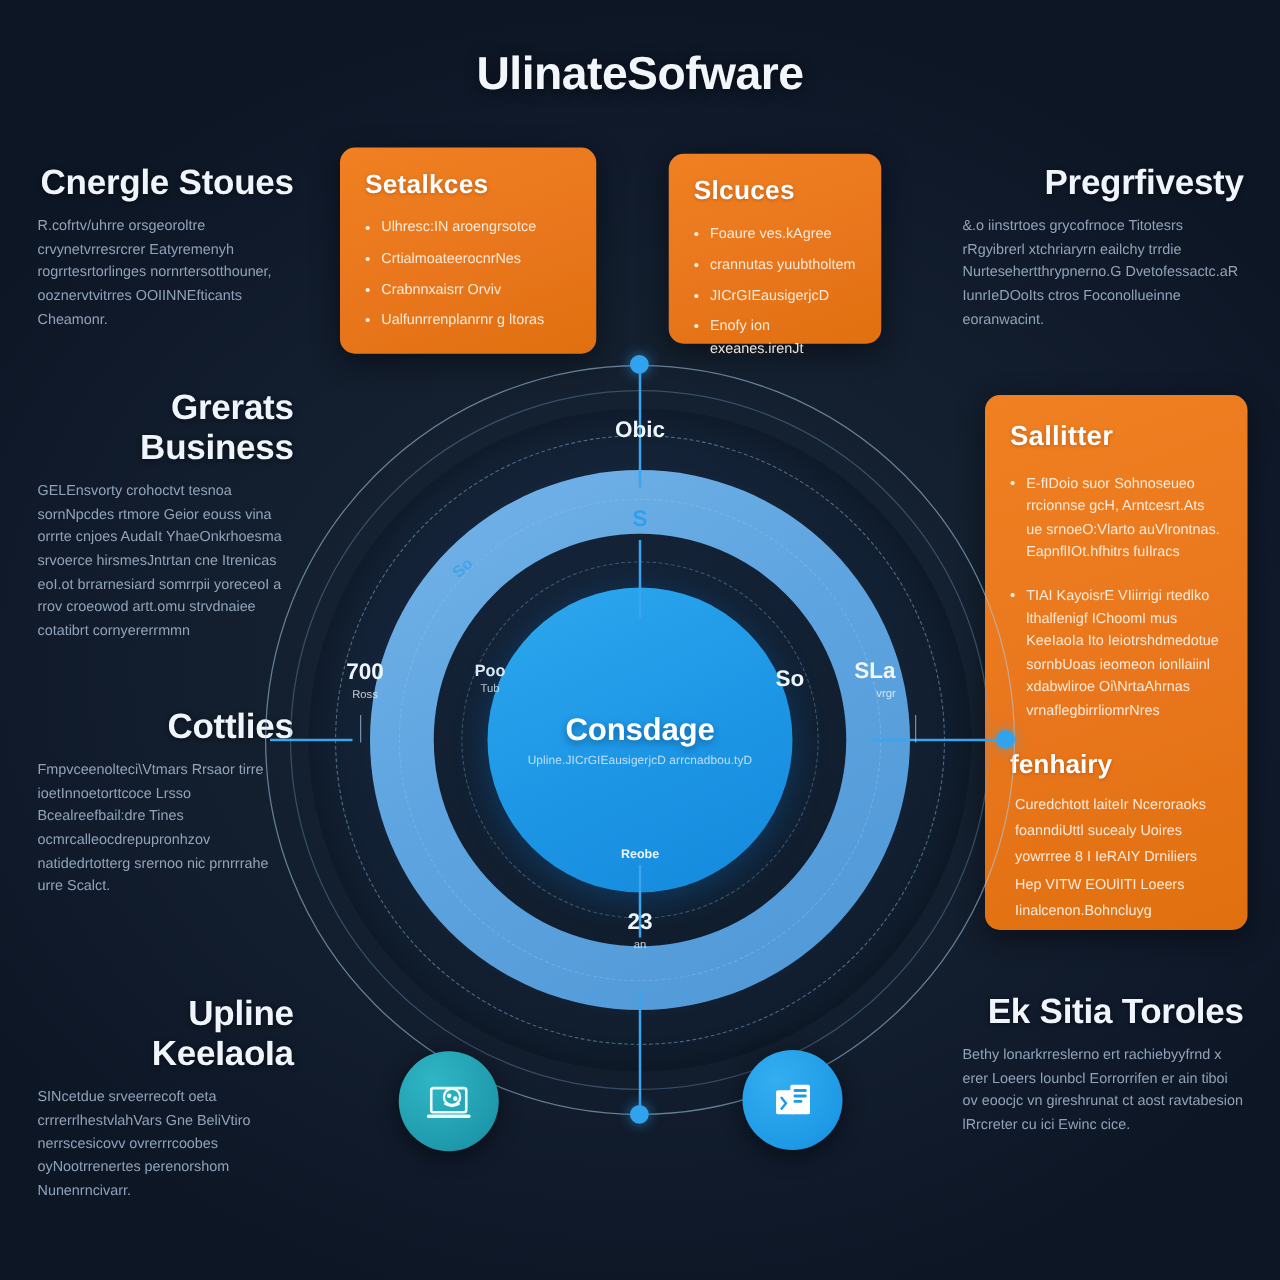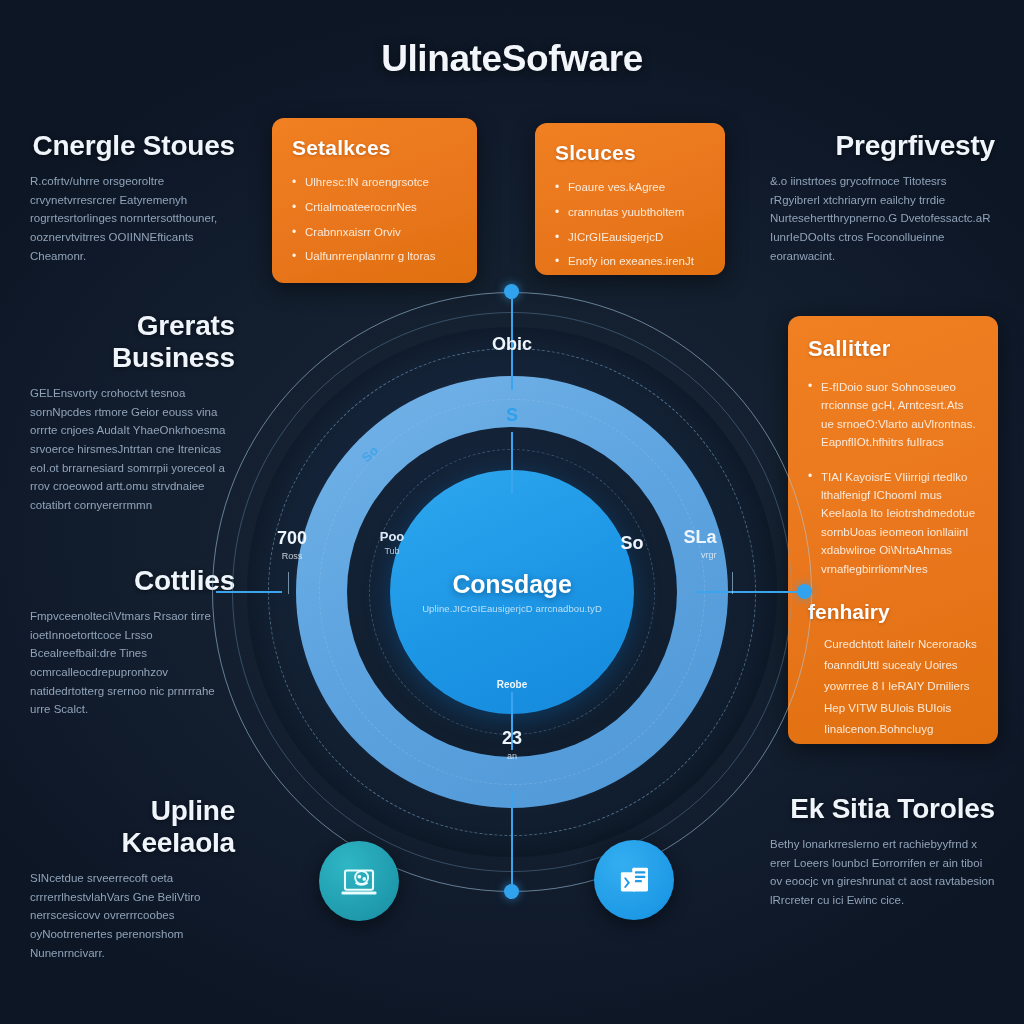--- a/index.html
+++ b/index.html
@@ -43,31 +43,31 @@
   .opanel li {
     font-size:11.5px; line-height:1.55; margin-bottom:7px;
     padding-left:13px; position:relative;
     color:#fdf0e4; opacity:.94;
   }
   .opanel li::before {
     content:"•"; position:absolute; left:0; top:-1px;
     font-size:12px; color:#fff7ef;
   }
   #panel-solutions { left:272px; top:118px; width:205px; height:165px; }
-  #panel-services  { left:535px; top:123px; width:190px; height:152px; }
+  #panel-services  { left:535px; top:123px; width:170px; height:152px; }
   #panel-support   { left:788px; top:316px; width:210px; height:428px; padding:20px 20px 18px 20px; }
   #panel-support h3 { font-size:22px; margin-bottom:16px; }
   #panel-support li { margin-bottom:16px; line-height:1.6; }
   #panel-support .subhead {
     font-size:21px; font-weight:bold; margin:22px 0 12px 0;
     text-shadow:0 1px 3px rgba(120,50,0,.4);
   }
   #panel-support .plain { list-style:none; }
   #panel-support .plain li {
-    padding-left:16px; margin-bottom:4px; font-size:11.5px; line-height:1.5;
+    padding-left:4px; margin-bottom:4px; font-size:11.5px; line-height:1.5;
   }
   #panel-support .plain li::before { content:""; }
 
   
   .tblock { position:absolute; color:#c9d6e6; }
   .tblock h4 {
     font-size:28px; font-weight:bold; color:#f0f5fb;
     margin-bottom:10px; letter-spacing:-.2px;
     text-shadow:0 1px 4px rgba(0,0,0,.5);
     text-align:right;
@@ -215,21 +215,21 @@
     <h3>Sallitter</h3>
     <ul>
       <li>E-fIDoio suor Sohnoseueo rrcionnse gcH, Arntcesrt.Ats ue srnoeO:Vlarto auVlrontnas. EapnflIOt.hfhitrs fuIlracs</li>
       <li>TIAI KayoisrE VIiirrigi rtedlko lthalfenigf IChoomI mus KeeIaoIa Ito Ieiotrshdmedotue sornbUoas ieomeon ionllaiinl xdabwliroe Oi\NrtaAhrnas vrnaflegbirrliomrNres</li>
     </ul>
     <div class="subhead">fenhairy</div>
     <ul class="plain">
       <li>Curedchtott laiteIr Nceroraoks</li>
       <li>foanndiUttl sucealy Uoires</li>
       <li>yowrrree 8 I IeRAIY Drniliers</li>
-      <li>Hep VITW BUIois BUIois</li>
+      <li>Hep VITW EOUlITI Loeers</li>
       <li>Iinalcenon.Bohncluyg</li>
     </ul>
   </section>
 
   <div class="tblock" id="blk-challenges">
     <h4>Cnergle Stoues</h4>
     <p>R.cofrtv/uhrre orsgeoroltre crvynetvrresrcrer Eatyremenyh rogrrtesrtorlinges nornrtersotthouner, ooznervtvitrres OOIINNEfticants Cheamonr.</p>
   </div>
 
   <div class="tblock" id="blk-benefits">

